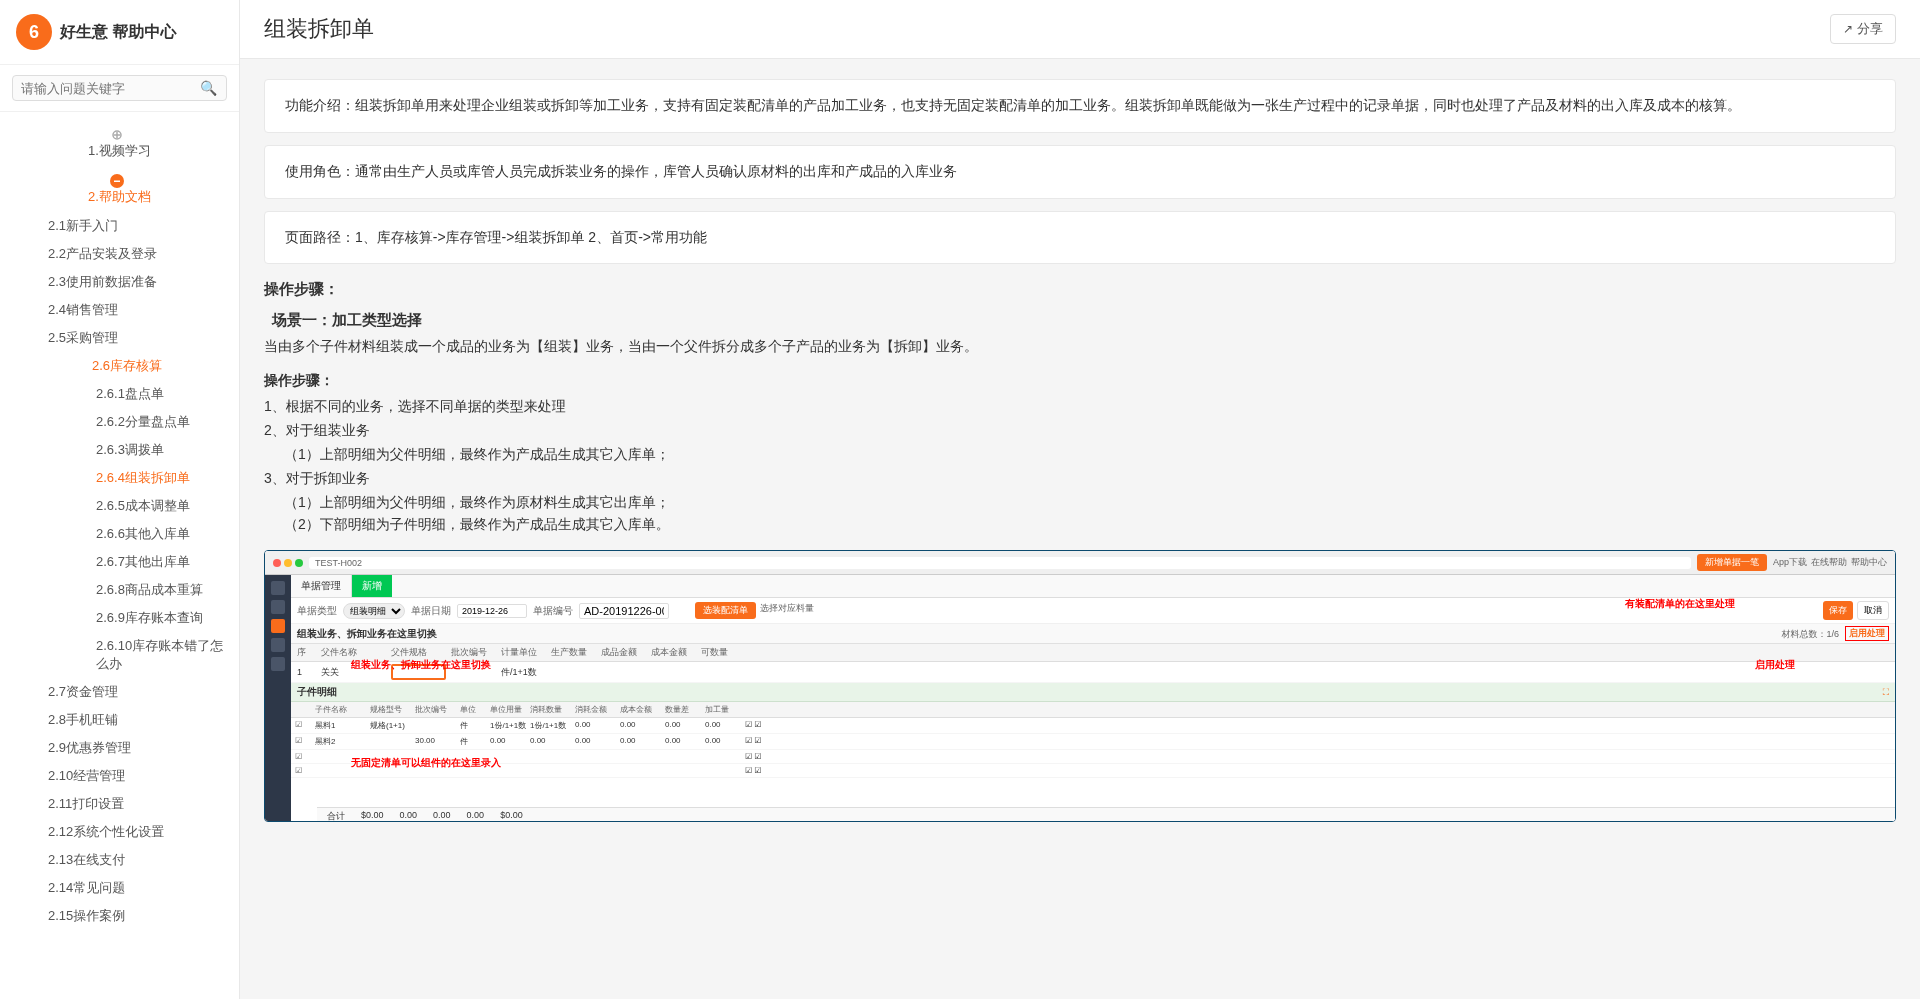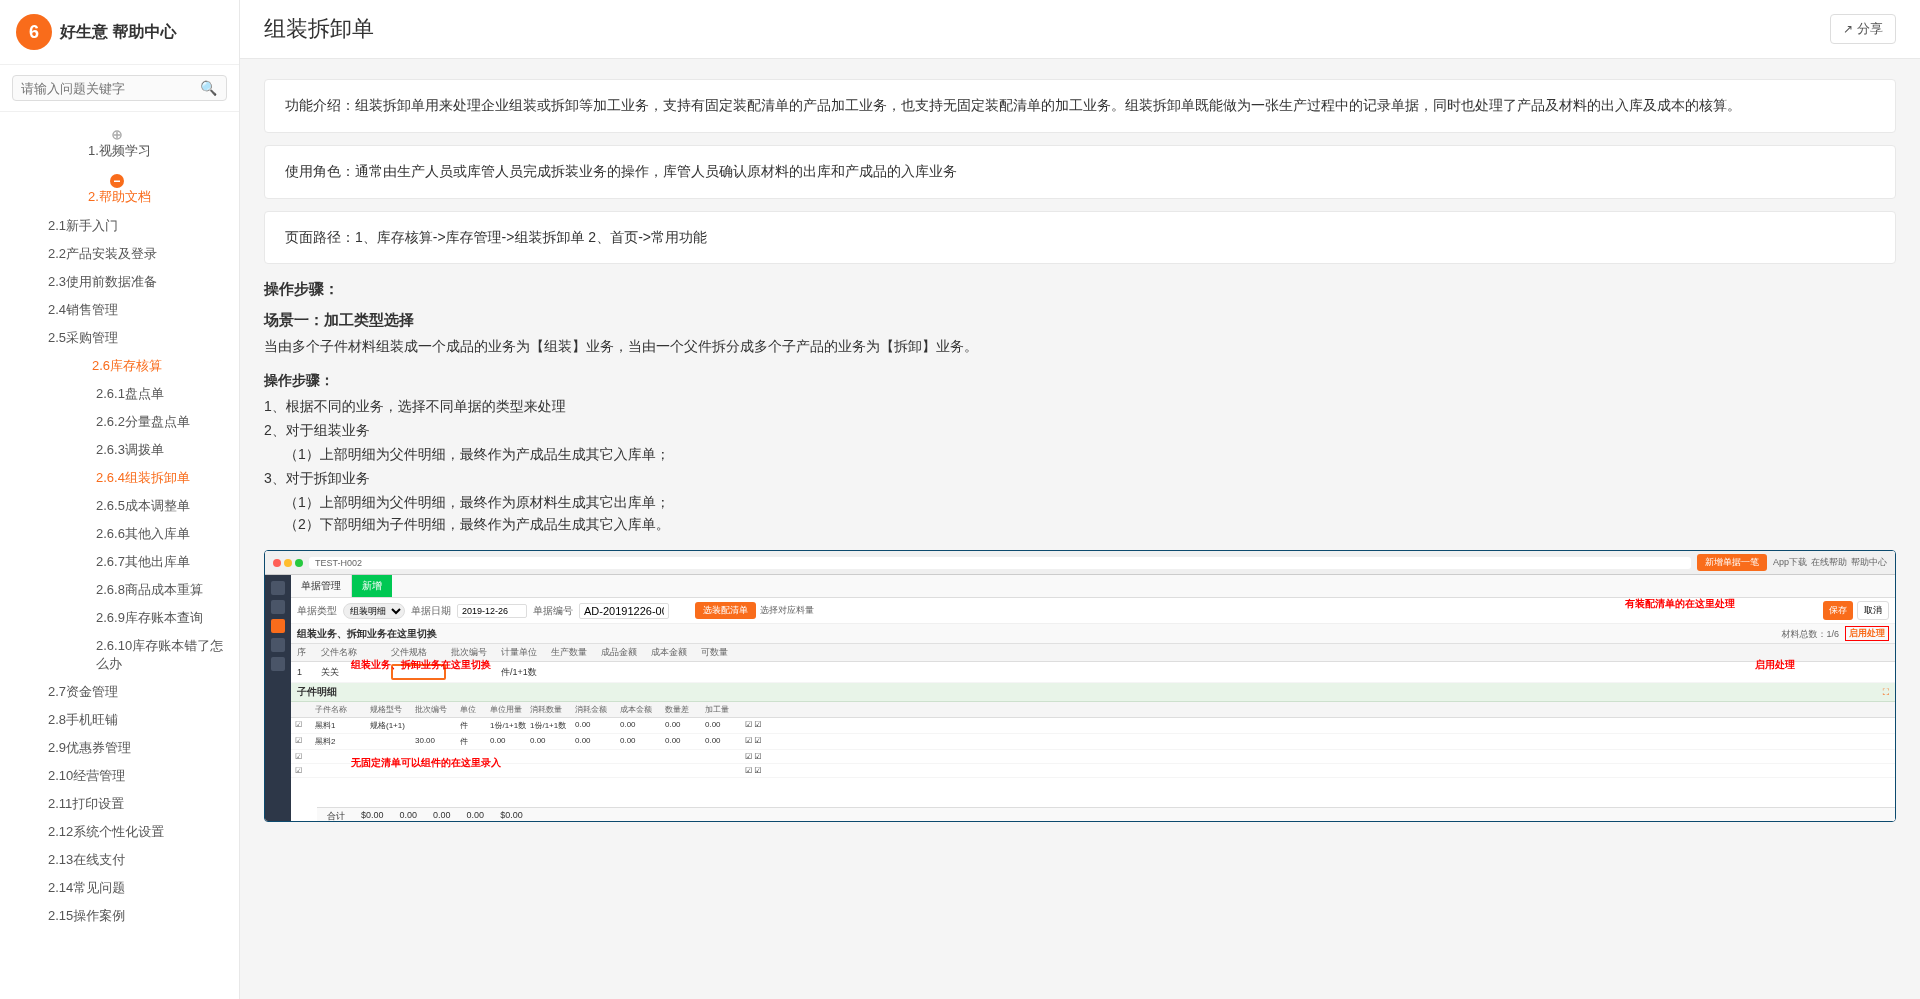--- a/index.html
+++ b/index.html
@@ -115,21 +115,21 @@
     .info-block {
       background: #fff; border: 1px solid #e8e8e8;
       border-radius: 4px; padding: 14px 20px; margin-bottom: 12px;
       font-size: 14px; color: #333; line-height: 1.7;
     }
 
     .section-title {
       font-size: 15px; font-weight: bold; color: #333; margin: 16px 0 8px;
     }
     .scene-title {
-      font-size: 15px; font-weight: bold; color: #333; margin: 12px 0 8px;
+      font-size: 15px; font-weight: bold; color: #333; margin: 12px 8px 8px;
     }
     .steps-intro { font-size: 14px; margin-bottom: 8px; }
     .step-text { font-size: 14px; margin: 6px 0; }
     .step-sub { font-size: 14px; margin: 4px 0 4px 20px; }
 
     
     .screenshot-container {
       margin: 16px 0;
       border: 1px solid #0c4a6e;
       border-radius: 4px;
@@ -373,21 +373,21 @@
               <span style="color:#666;">单据类型</span>
               <select style="border:1px solid #ddd; border-radius:8px; font-size:9px; padding:1px 2px;">
                 <option>组装明细</option>
                 <option>拆卸明细</option>
               </select>
               <span style="color:#666;">单据日期</span>
               <input type="text" value="2019-12-26" style="border: 1px solid rgb(221, 221, 221); border-radius: 2px; font-size: 9px; padding: 1px 4px; width: 70px;">
               <span style="color:#666;">单据编号</span>
               <input type="text" value="AD-20191226-001" style="border: 1px solid rgb(221, 221, 221); border-radius: 2px; font-size: 11px; padding: 1px 4px; width: 90px;">
 
-              <div style="position:relative; margin-left:20px; display:flex; align-items:center;">
+              <div style="position:relative; margin-left:20px; display:flex; align-items:flex-start;">
                 <button style="background:#f96c1b; color:#fff; border:none; border-radius:3px; padding:2px 8px; font-size:9px; cursor:pointer;">选装配清单</button>
                 <span style="font-size:9px; color:#666; margin-left:4px;">选择对应料量</span>
               </div>
               <div style="margin-left:auto; display:flex; gap:4px;">
                 <button style="background:#f96c1b; color:#fff; border:none; border-radius:3px; padding:2px 6px; font-size:9px; cursor:pointer;">保存</button>
                 <button style="border:1px solid #ddd; background:#fff; border-radius:3px; padding:2px 6px; font-size:9px; cursor:pointer;">取消</button>
               </div>
             </div>
 
             <div style="background:#f9f9f9; padding:2px 6px; font-size:10px; border-bottom:1px solid #e0e0e0; display:flex; align-items:center; justify-content:space-between;">

